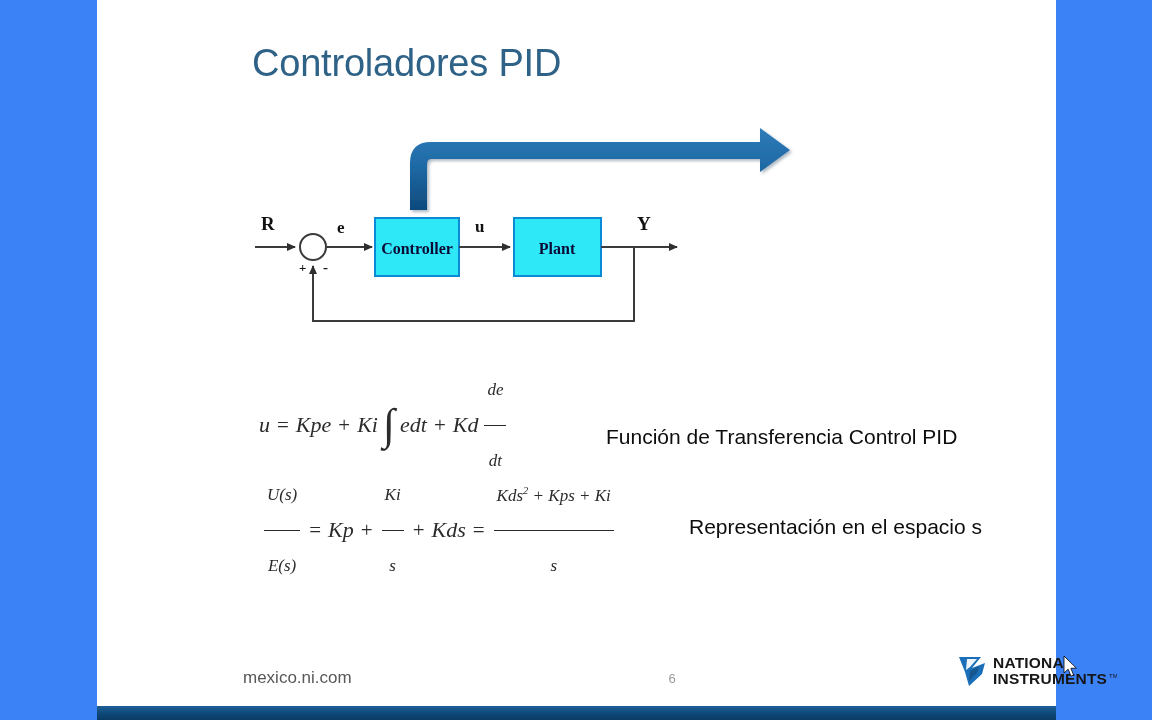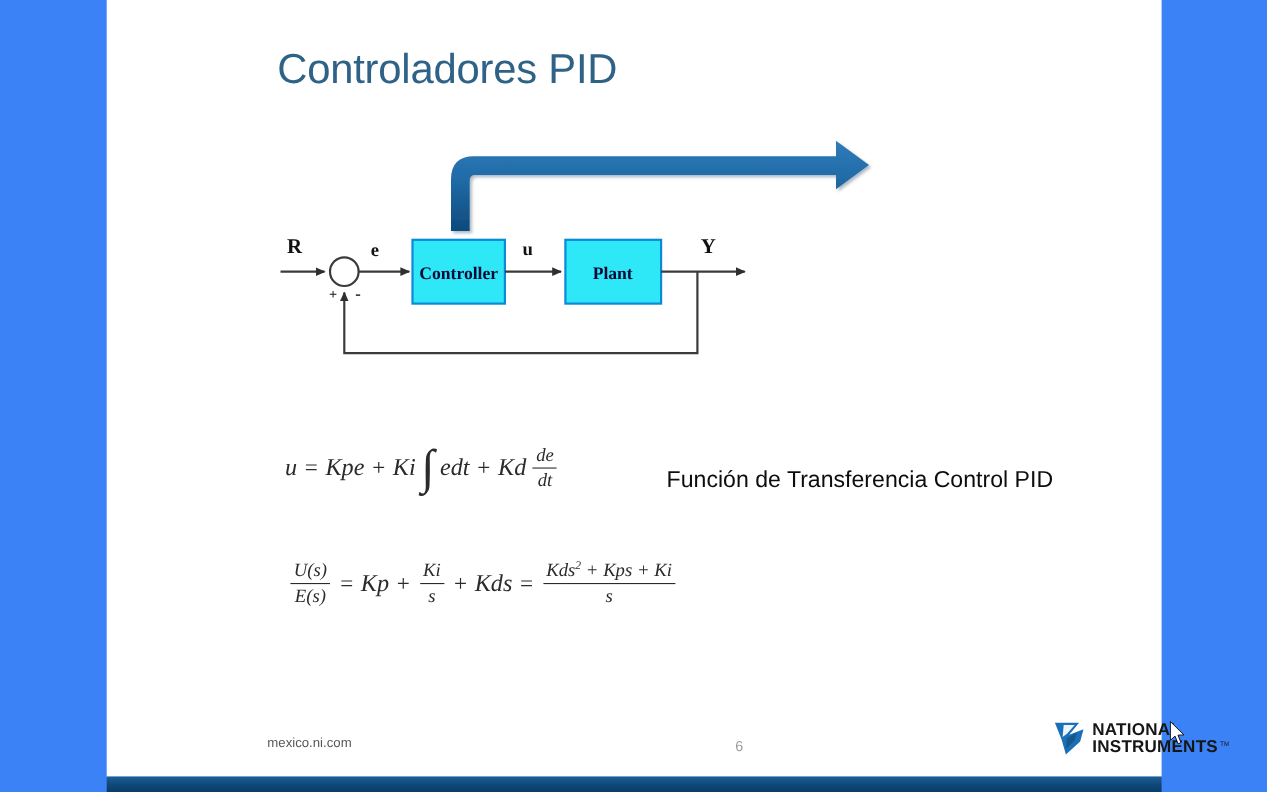--- a/index.html
+++ b/index.html
@@ -121,20 +121,21 @@
     font-family: "Liberation Serif", serif;
     padding: 0 3px;
     line-height: 0.7;
   }
   .frac {
     display: inline-flex;
     flex-direction: column;
     align-items: center;
     justify-content: center;
     padding: 0 4px;
+    gap: 24px;
   }
   .frac .num, .frac .den {
     font-size: 17px;
     line-height: 1.15;
     padding: 0 3px;
     white-space: nowrap;
   }
   .frac .bar {
     height: 1px;
     background: #2b2b2b;
@@ -153,21 +154,21 @@
     white-space: nowrap;
   }
   #caption-1 { left: 509px; top: 425px; }
   #caption-2 { left: 592px; top: 515px; }
 
   
   #footer-url {
     position: absolute;
     left: 146px;
     top: 668px;
-    font-size: 12px;
+    font-size: 17px;
     color: #58585b;
     white-space: nowrap;
   }
   #footer-page-number {
     position: absolute;
     left: 560px;
     top: 671px;
     width: 30px;
     text-align: center;
     font-size: 13px;
@@ -301,20 +302,21 @@
         <span class="mop">=</span>
         <span class="frac">
           <span class="num"><span>Kds</span><sup class="msup">2</sup><span> + Kps + Ki</span></span>
           <span class="bar"></span>
           <span class="den">s</span>
         </span>
       </div>
     </div>
 
     <div id="caption-1" class="caption">Función de Transferencia Control PID</div>
+    <div id="caption-2" class="caption">Representación en el espacio s</div>
 
     <div id="footer-url">mexico.ni.com</div>
     <div id="footer-page-number">6</div>
 
     <svg id="ni-logo" viewBox="0 0 162 42">
       <g>
         <path d="M4,7 L26,7 L17,18 L30,13 L27,24 L14,36 L10,22 Z" fill="#1b6fb8"></path>
         <path d="M12,9 L22,9 L15,17 L11,20 Z" fill="#ffffff" opacity="0.92"></path>
         <path d="M15,21 L24,16 L22,23 L14,31 Z" fill="#17578f"></path>
       </g>

